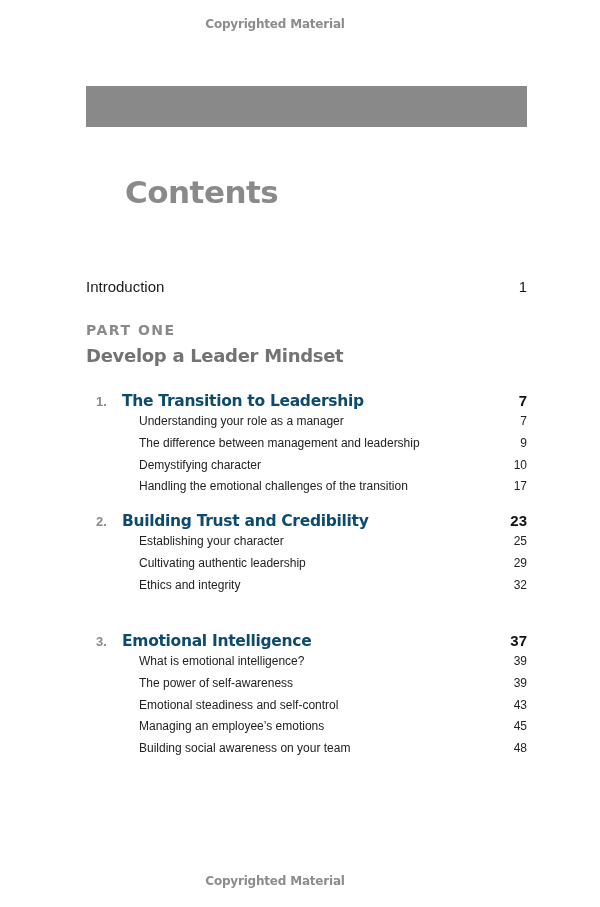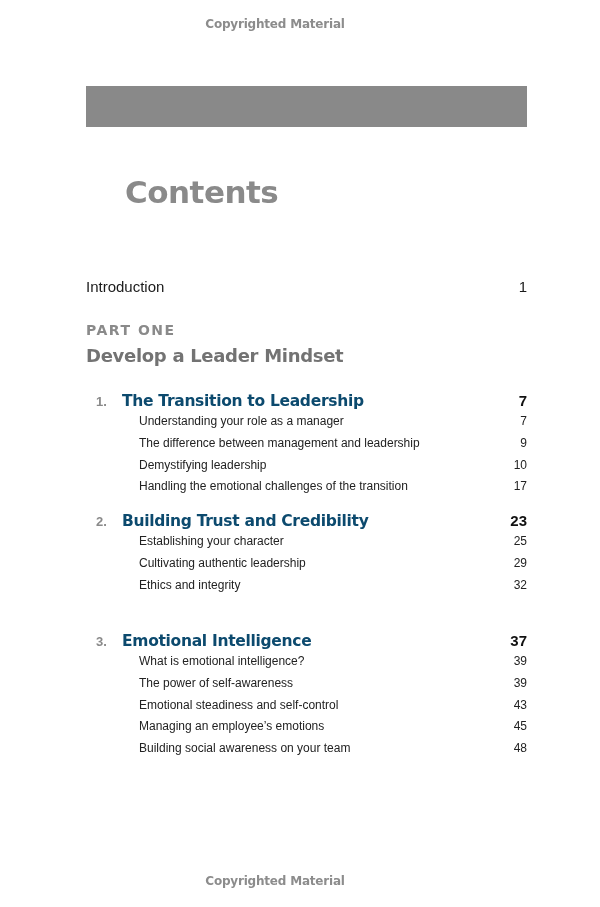--- a/index.html
+++ b/index.html
@@ -74,21 +74,21 @@
   </div>
   <div class="sec">
     <span class="lbl">Understanding your role as a manager</span>
     <span class="pg">7</span>
   </div>
   <div class="sec">
     <span class="lbl">The difference between management and leadership</span>
     <span class="pg">9</span>
   </div>
   <div class="sec">
-    <span class="lbl">Demystifying leadership</span>
+    <span class="lbl">Demystifying character</span>
     <span class="pg">10</span>
   </div>
   <div class="sec">
     <span class="lbl">Handling the emotional challenges of the transition</span>
     <span class="pg">17</span>
   </div>
 </div>
 
 <div class="chapter" style="top:512px;">
   <div class="ch-head">

